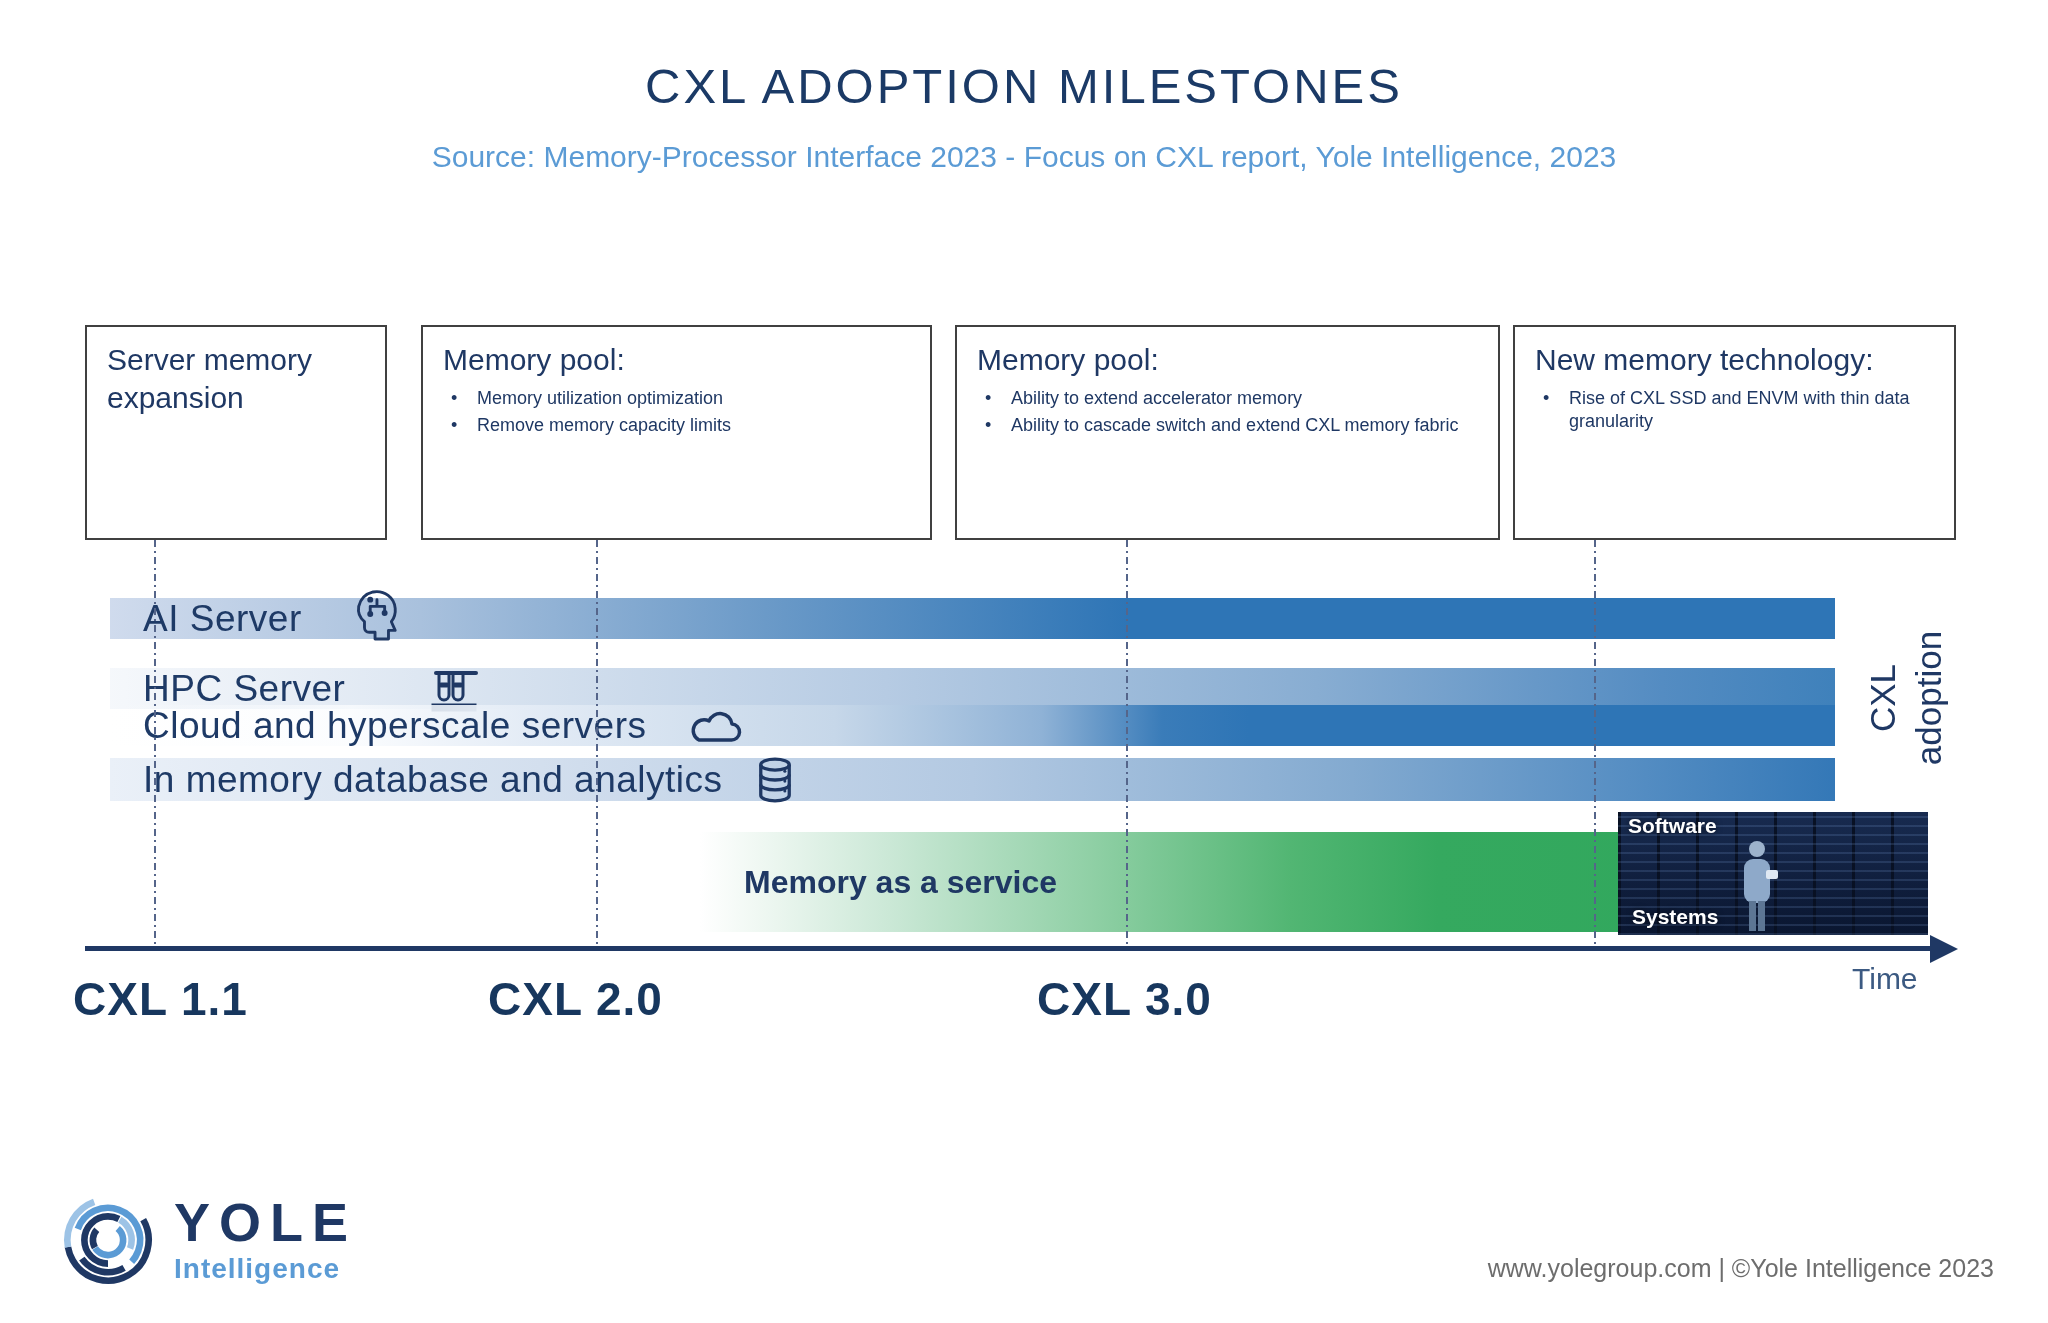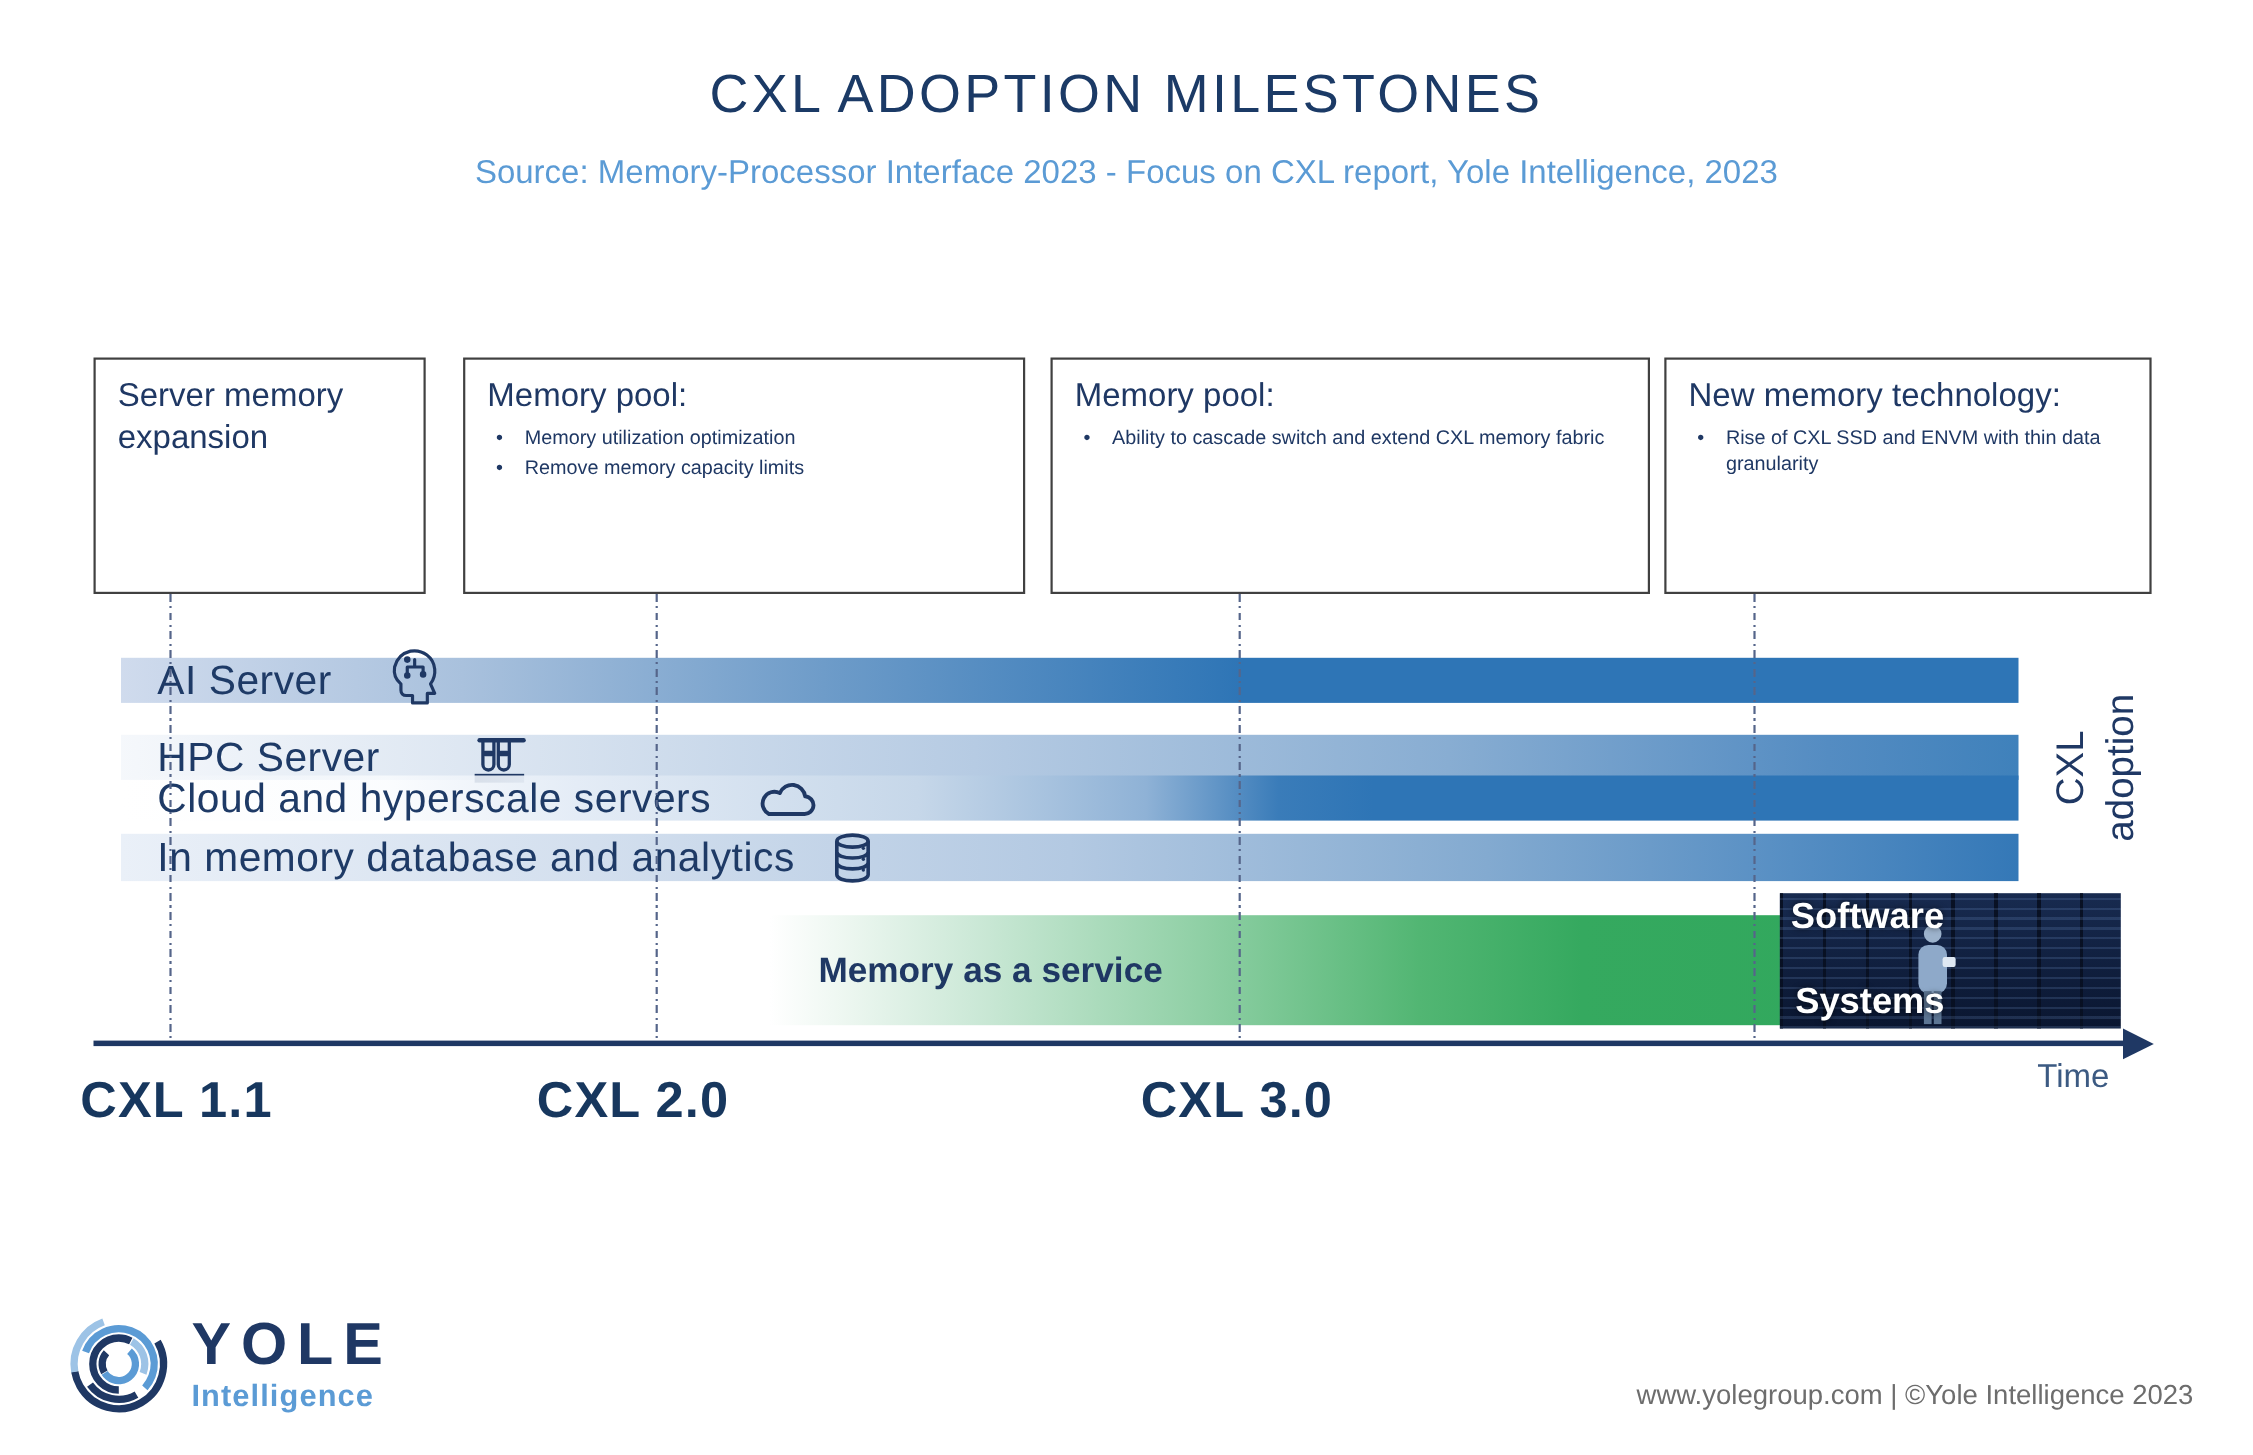--- a/index.html
+++ b/index.html
@@ -54,21 +54,21 @@
         #cde9d8 16%, #8ecfa4 35%, #52b673 52%, #35a95f 65%, #2fa75c 100%);}
   .service-label{font-size:32px;font-weight:bold;color:#1f3864;padding-left:44px;white-space:nowrap;}
 
   
   .photo{position:absolute;left:1618px;top:812px;width:310px;height:123px;z-index:8;overflow:hidden;
      background-image:
         repeating-linear-gradient(0deg, rgba(140,180,240,.16) 0 2px, transparent 2px 9px),
         repeating-linear-gradient(90deg, rgba(8,16,34,.95) 0 3px, transparent 3px 39px),
         linear-gradient(180deg,#182b50 0%, #101f3e 55%, #0a1630 100%);}
   .photo-person{position:absolute;left:118px;top:26px;}
-  .photo-cap{position:absolute;color:#ffffff;font-weight:bold;font-size:33px;
+  .photo-cap{position:absolute;color:#ffffff;font-weight:bold;font-size:21px;
      text-shadow:0 0 6px rgba(0,0,0,.6);}
   .photo-cap-1{left:10px;top:2px;}
   .photo-cap-2{left:14px;bottom:6px;}
 
   
   .timeline{position:absolute;left:85px;top:946px;width:1850px;height:5px;background:#1f3864;z-index:5;}
   .timeline-arrowhead{position:absolute;left:1930px;top:935px;width:0;height:0;z-index:5;
      border-top:14px solid transparent;border-bottom:14px solid transparent;border-left:28px solid #1f3864;}
   .time-label{position:absolute;left:1852px;top:962px;font-size:30px;color:#3c5a82;}
   .ver{position:absolute;top:972px;font-size:46px;font-weight:bold;color:#17375e;letter-spacing:1px;}
@@ -99,20 +99,21 @@
   <div class="mbox mbox-2">
     <div class="mbox-title">Memory pool:</div>
     <ul>
       <li>Memory utilization optimization</li>
       <li>Remove memory capacity limits</li>
     </ul>
   </div>
   <div class="mbox mbox-3">
     <div class="mbox-title">Memory pool:</div>
     <ul>
+      <li>Ability to extend accelerator memory</li>
       <li>Ability to cascade switch and extend CXL memory fabric</li>
     </ul>
   </div>
   <div class="mbox mbox-4">
     <div class="mbox-title">New memory technology:</div>
     <ul>
       <li>Rise of CXL SSD and ENVM with thin data granularity</li>
     </ul>
   </div>
 

